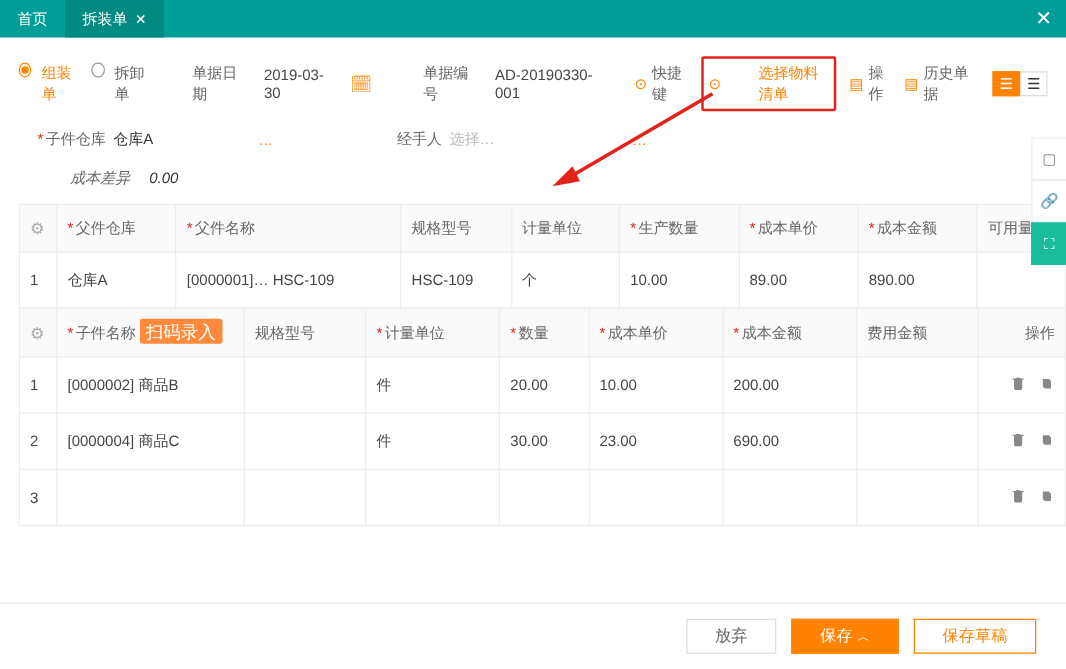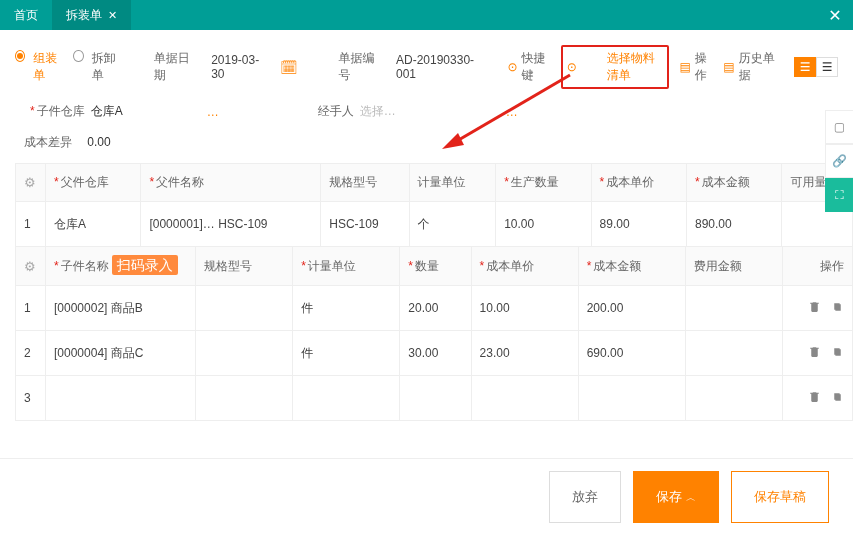--- a/index.html
+++ b/index.html
@@ -30,41 +30,41 @@
     .vt-btn.active { background: #ff8200; border-color: #ff8200; color: #fff; }
 
     .form-row { display: flex; align-items: center; padding: 6px 15px 10px 30px; gap: 14px; }
     .req { color: #e2231a; margin-right: 2px; }
     .lbl2 { color: #666; }
     .field { display: flex; align-items: center; gap: 6px; }
     .field-val { color: #333; min-width: 110px; }
     .field-dots { color: #ff8200; letter-spacing: 1px; cursor: pointer; }
     .placeholder { color: #bbb; font-style: normal; min-width: 140px; }
     .fee-box { border: 2px solid #e2231a; padding: 8px 12px; display: flex; align-items: center; gap: 10px; margin-left: auto; margin-right: 40px; }
-    .cost-diff { padding: 4px 15px 12px 24px; color: #666; }
+    .cost-diff { padding: 4px 15px 12px 56px; color: #666; font-style: italic; }
     .cost-diff .val { margin-left: 12px; color: #333; }
 
     .tbl-wrap { padding: 0 0 0 15px; }
     table { border-collapse: collapse; width: 100%; }
     th, td { border: 1px solid #eee; padding: 10px 8px; text-align: left; font-weight: normal; font-size: 12px; }
     thead th { background: #fafafa; color: #666; }
     tbody td { height: 45px; color: #444; }
     .gear { color: #aaa; font-size: 13px; }
     .scan-badge { background: #ff8a3d; color: #fff; padding: 2px 5px; border-radius: 2px; font-size: 14px; margin-left: 3px; }
     .row-icons { display: flex; gap: 10px; color: #999; cursor: pointer; justify-content: flex-end; }
     .row-icons svg { width: 13px; height: 13px; fill: #888; }
 
     .side-tools { position: absolute; right: 0; top: 110px; display: flex; flex-direction: column; }
     .side-tool { width: 28px; height: 34px; display: flex; align-items: center; justify-content: center; border: 1px solid #eee; border-right: none; color: #888; cursor: pointer; background: #fff; }
     .side-tool.green { background: #1abc9c; color: #fff; border-color: #1abc9c; }
 
     .arrow-svg { position: absolute; left: 310px; top: 67px; pointer-events: none; z-index: 5; }
 
     .footer { position: absolute; bottom: 0; left: 0; right: 0; background: #fff; border-top: 1px solid #eee; padding: 12px 24px; display: flex; justify-content: flex-end; gap: 12px; }
-    .btn { padding: 16px 22px; font-size: 13px; cursor: pointer; border: 1px solid #ddd; background: #fff; color: #666; }
+    .btn { padding: 4px 22px; font-size: 13px; cursor: pointer; border: 1px solid #ddd; background: #fff; color: #666; }
     .btn.outline-orange { border-color: #ff8200; color: #ff8200; }
     .btn.solid-orange { background: #ff8200; border-color: #ff8200; color: #fff; }
     .btn.solid-orange .chev { font-size: 10px; margin-left: 4px; }
   </style>
 </head>
 <body>
 
 <div class="page-tabs">
   <div class="page-tabs-left">
     <div class="page-tab">

